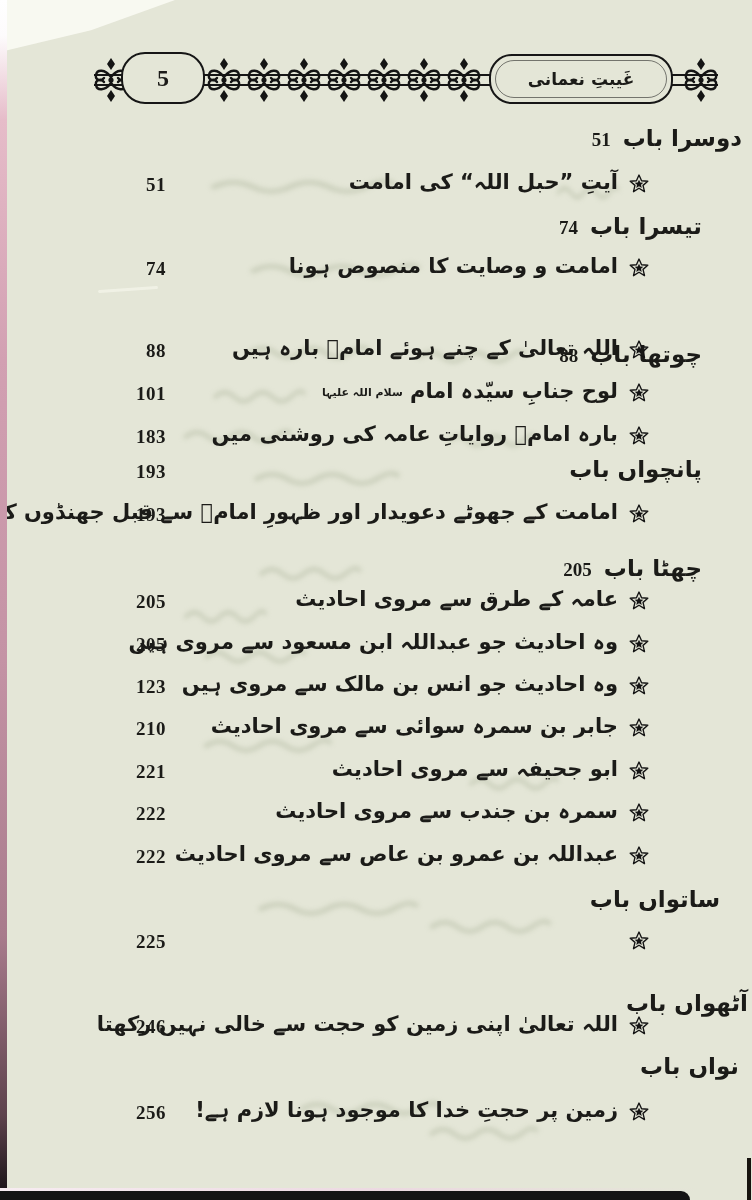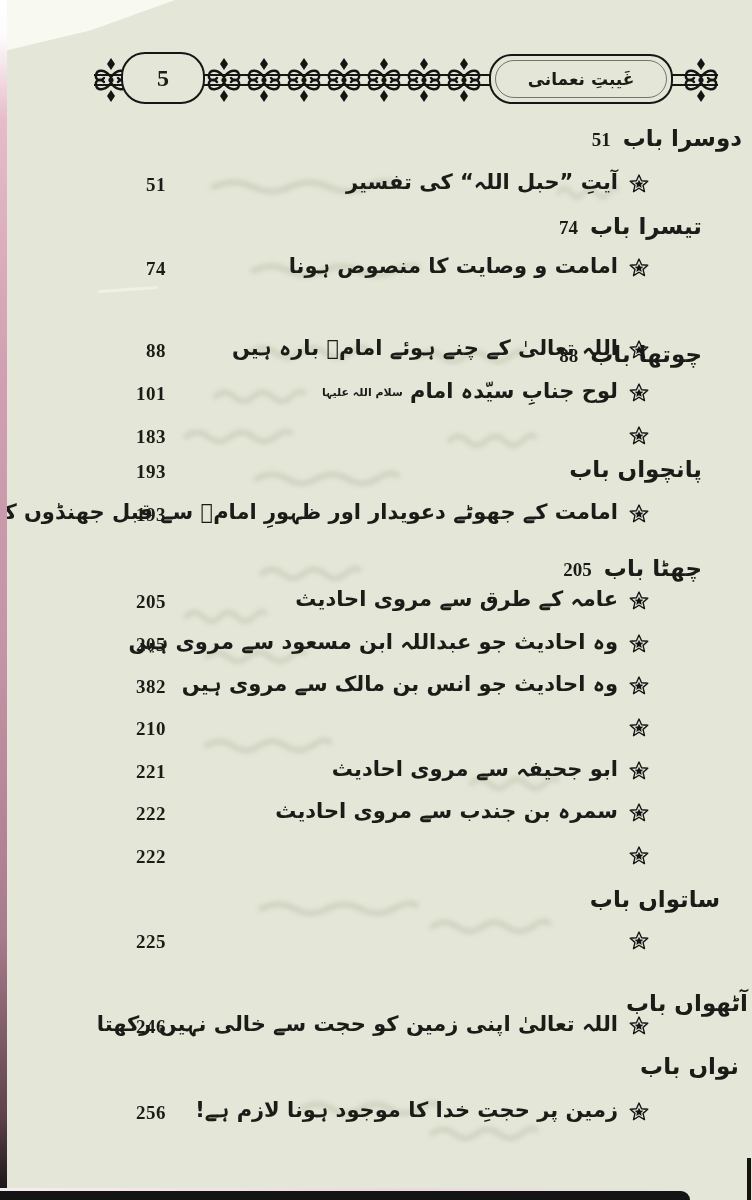--- a/index.html
+++ b/index.html
@@ -173,21 +173,21 @@
   </div>
 
   <div id="toc">
       <div class="row" style="top: 124px; margin-left: 40px;">
         <span class="ctitle"><span>دوسرا باب</span><span class="inline-num">51</span></span>
       </div>
       <div class="row" style="top: 168px;">
         <svg class="star">
           <use href="#star"></use>
         </svg>
-        <div class="etext"><span>آیتِ ”حبل اللہ“ کی تفسیر</span></div>
+        <div class="etext"><span>آیتِ ”حبل اللہ“ کی امامت</span></div>
         <div class="num">51</div>
       </div>
       <div class="row" style="top: 212px;">
         <span class="ctitle"><span>تیسرا باب</span><span class="inline-num">74</span></span>
       </div>
       <div class="row" style="top: 252px;">
         <svg class="star">
           <use href="#star"></use>
         </svg>
         <div class="etext"><span>امامت و وصایت کا منصوص ہونا</span></div>
@@ -207,20 +207,21 @@
         <svg class="star">
           <use href="#star"></use>
         </svg>
         <div class="etext"><span>لوح جنابِ سیّدہ امام </span><span class="small">سلام اللہ علیہا</span></div>
         <div class="num">101</div>
       </div>
       <div class="row" style="top: 420px;">
         <svg class="star">
           <use href="#star"></use>
         </svg>
+        <div class="etext"><span>بارہ امامؑ روایاتِ عامہ کی روشنی میں</span></div>
         <div class="num">183</div>
       </div>
       <div class="row" style="top: 455px;">
         <span class="ctitle"><span>پانچواں باب</span></span>
         <div class="num">193</div>
       </div>
       <div class="row" style="top: 498px;">
         <svg class="star">
           <use href="#star"></use>
         </svg>
@@ -242,46 +243,48 @@
           <use href="#star"></use>
         </svg>
         <div class="etext"><span>وہ احادیث جو عبداللہ ابن مسعود سے مروی ہیں</span></div>
         <div class="num">205</div>
       </div>
       <div class="row" style="top: 670px;">
         <svg class="star">
           <use href="#star"></use>
         </svg>
         <div class="etext"><span>وہ احادیث جو انس بن مالک سے مروی ہیں</span></div>
-        <div class="num">382</div>
+        <div class="num">123</div>
       </div>
       <div class="row" style="top: 712px;">
         <svg class="star">
           <use href="#star"></use>
         </svg>
+        <div class="etext"><span>جابر بن سمرہ سوائی سے مروی احادیث</span></div>
         <div class="num">210</div>
       </div>
       <div class="row" style="top: 755px;">
         <svg class="star">
           <use href="#star"></use>
         </svg>
         <div class="etext"><span>ابو جحیفہ سے مروی احادیث</span></div>
         <div class="num">221</div>
       </div>
       <div class="row" style="top: 797px;">
         <svg class="star">
           <use href="#star"></use>
         </svg>
         <div class="etext"><span>سمرہ بن جندب سے مروی احادیث</span></div>
         <div class="num">222</div>
       </div>
       <div class="row" style="top: 840px;">
         <svg class="star">
           <use href="#star"></use>
         </svg>
+        <div class="etext"><span>عبداللہ بن عمرو بن عاص سے مروی احادیث</span></div>
         <div class="num">222</div>
       </div>
       <div class="row" style="top: 885px; padding-left: 18px;">
         <span class="ctitle"><span>ساتواں باب</span></span>
       </div>
       <div class="row" style="top: 925px;">
         <svg class="star">
           <use href="#star"></use>
         </svg>
         <div class="num">225</div>

